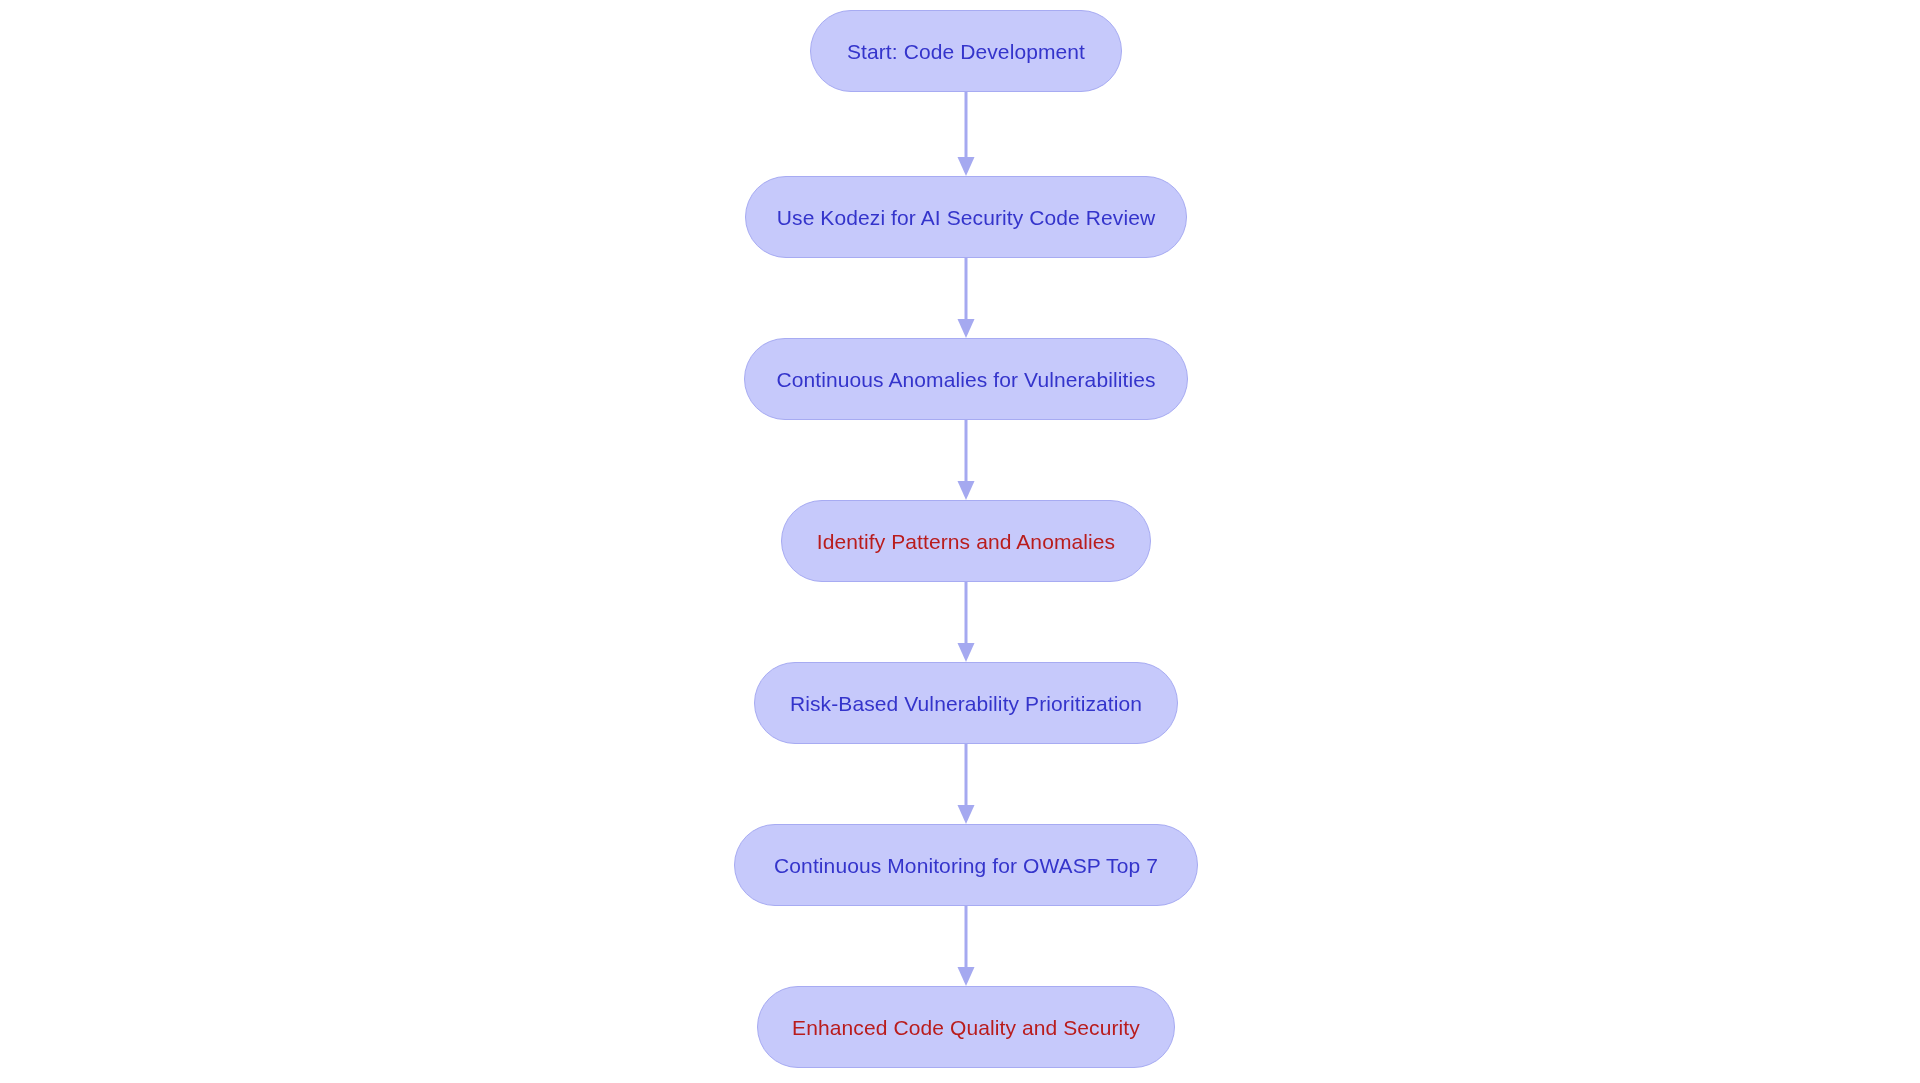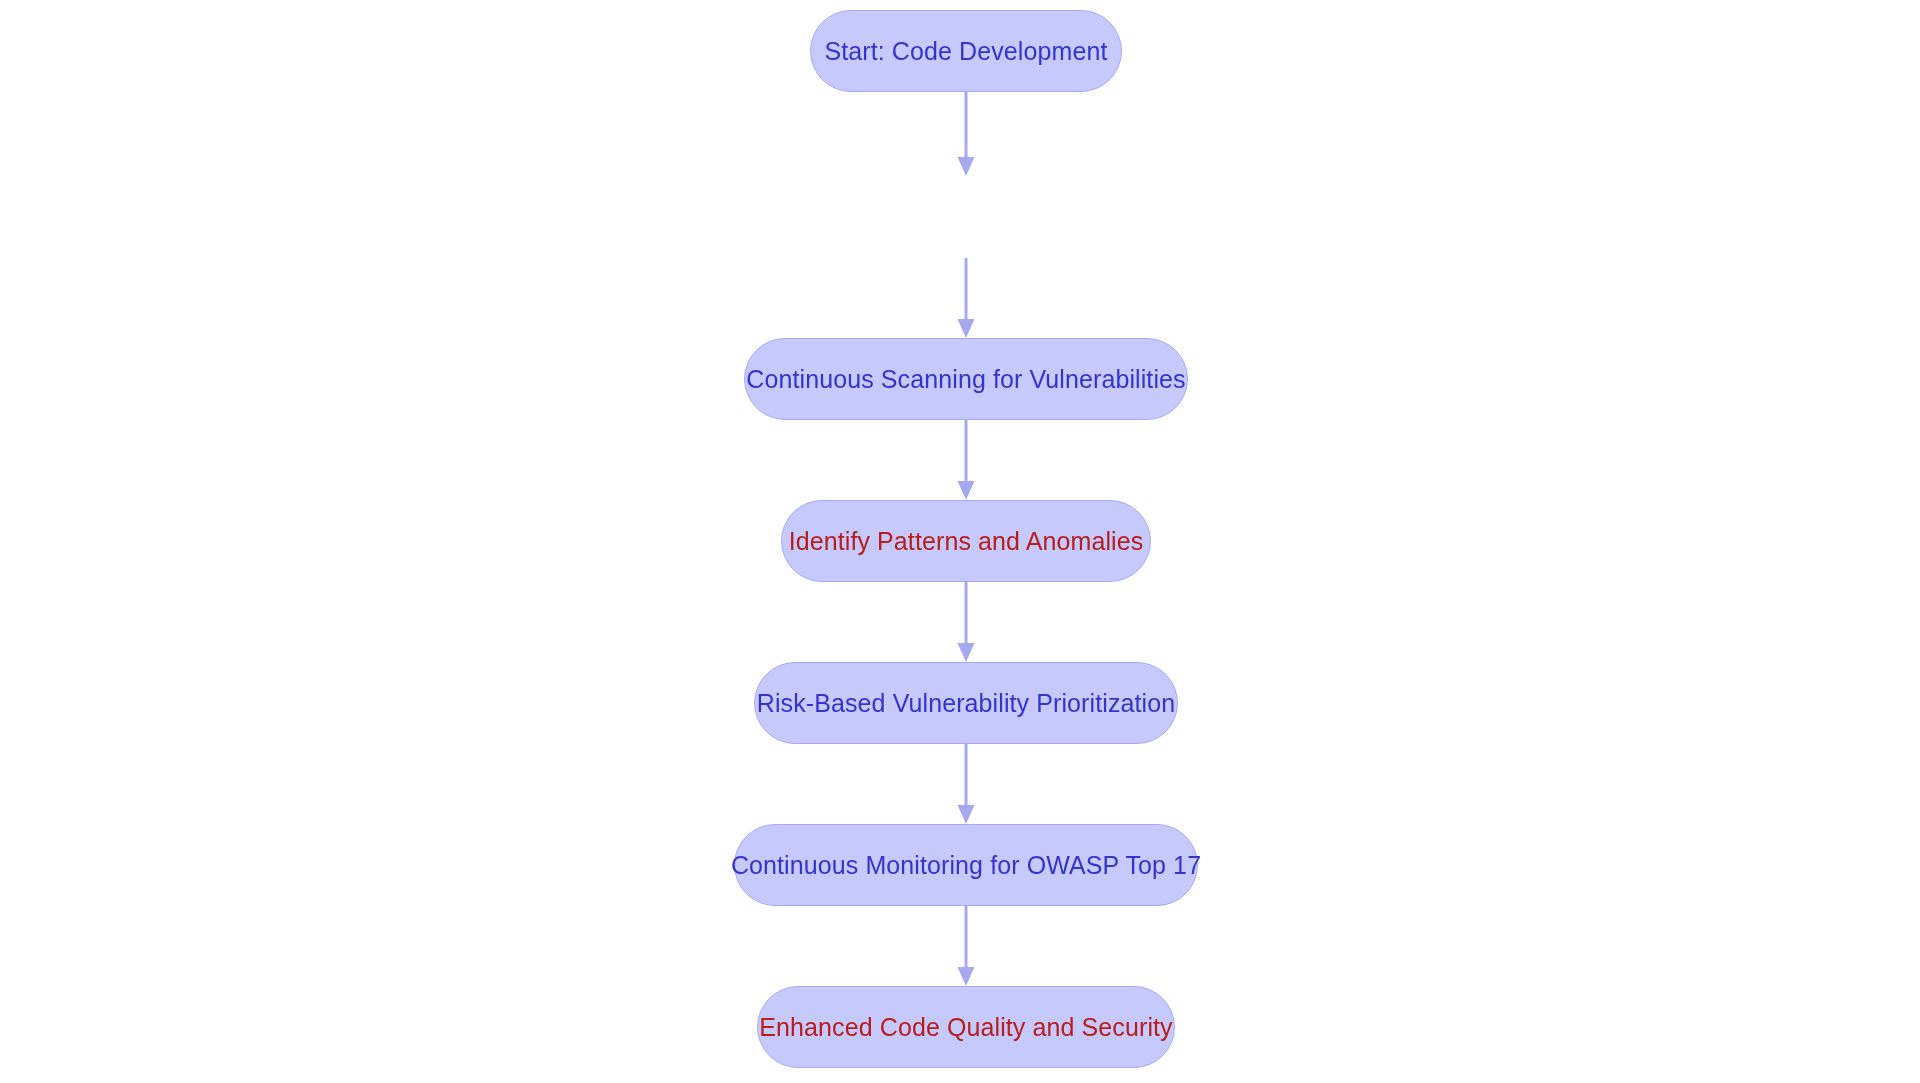--- a/index.html
+++ b/index.html
@@ -30,21 +30,21 @@
     background: #c6c9fb;
     border: 1.5px solid #a7abf2;
     display: flex;
     align-items: center;
     justify-content: center;
     transform: translateX(-50%);
   }
 
   .flow-node-label {
     font-family: "Liberation Sans", sans-serif;
-    font-size: 25px;
+    font-size: 21px;
     line-height: 1;
     color: #3434cb;
     white-space: nowrap;
     letter-spacing: 0.1px;
     user-select: none;
   }
 
   .flow-connector {
     position: absolute;
     transform: translateX(-50%);
@@ -93,28 +93,31 @@
     </div>
     <div class="flow-connector" style="left: 966px; top: 906px; height: 80px;">
       <svg width="24" height="80" viewBox="0 0 24 80">
         <line x1="12" y1="0" x2="12" y2="63" stroke="#a5a9f0" stroke-width="3"></line>
         <polygon points="3.5,61 20.5,61 12,80" fill="#a5a9f0"></polygon>
       </svg>
     </div>
     <div class="flow-node" style="left: 966px; top: 10px; width: 312px; background: rgb(198, 201, 251); border-color: rgb(167, 171, 242);">
       <span class="flow-node-label" style="color: rgb(52, 52, 203);">Start: Code Development</span>
     </div>
+    <div class="flow-node" style="left: 966px; top: 176px; width: 442px; background: rgb(198, 201, 251); border-color: rgb(167, 171, 242);">
+      <span class="flow-node-label" style="color: rgb(52, 52, 203);">Use Kodezi for AI Security Code Review</span>
+    </div>
     <div class="flow-node" style="left: 966px; top: 338px; width: 444px; background: rgb(198, 201, 251); border-color: rgb(167, 171, 242);">
-      <span class="flow-node-label" style="color: rgb(52, 52, 203);">Continuous Scanning for Vulnerabilities</span>
+      <span class="flow-node-label" style="color: rgb(52, 52, 203);">Continuous Anomalies for Vulnerabilities</span>
     </div>
     <div class="flow-node" style="left: 966px; top: 500px; width: 370px; background: rgb(198, 201, 251); border-color: rgb(167, 171, 242);">
       <span class="flow-node-label" style="color: #b91c1c;">Identify Patterns and Anomalies</span>
     </div>
     <div class="flow-node" style="left: 966px; top: 662px; width: 424px; background: rgb(198, 201, 251); border-color: rgb(167, 171, 242);">
       <span class="flow-node-label" style="color: rgb(52, 52, 203);">Risk-Based Vulnerability Prioritization</span>
     </div>
     <div class="flow-node" style="left: 966px; top: 824px; width: 464px; background: rgb(198, 201, 251); border-color: rgb(167, 171, 242);">
-      <span class="flow-node-label" style="color: rgb(52, 52, 203);">Continuous Monitoring for OWASP Top 17</span>
+      <span class="flow-node-label" style="color: rgb(52, 52, 203);">Continuous Monitoring for OWASP Top 7</span>
     </div>
     <div class="flow-node" style="left: 966px; top: 986px; width: 418px; background: rgb(198, 201, 251); border-color: rgb(167, 171, 242);">
       <span class="flow-node-label" style="color: #b91c1c;">Enhanced Code Quality and Security</span>
     </div>
   </div>
 
 </body></html>

